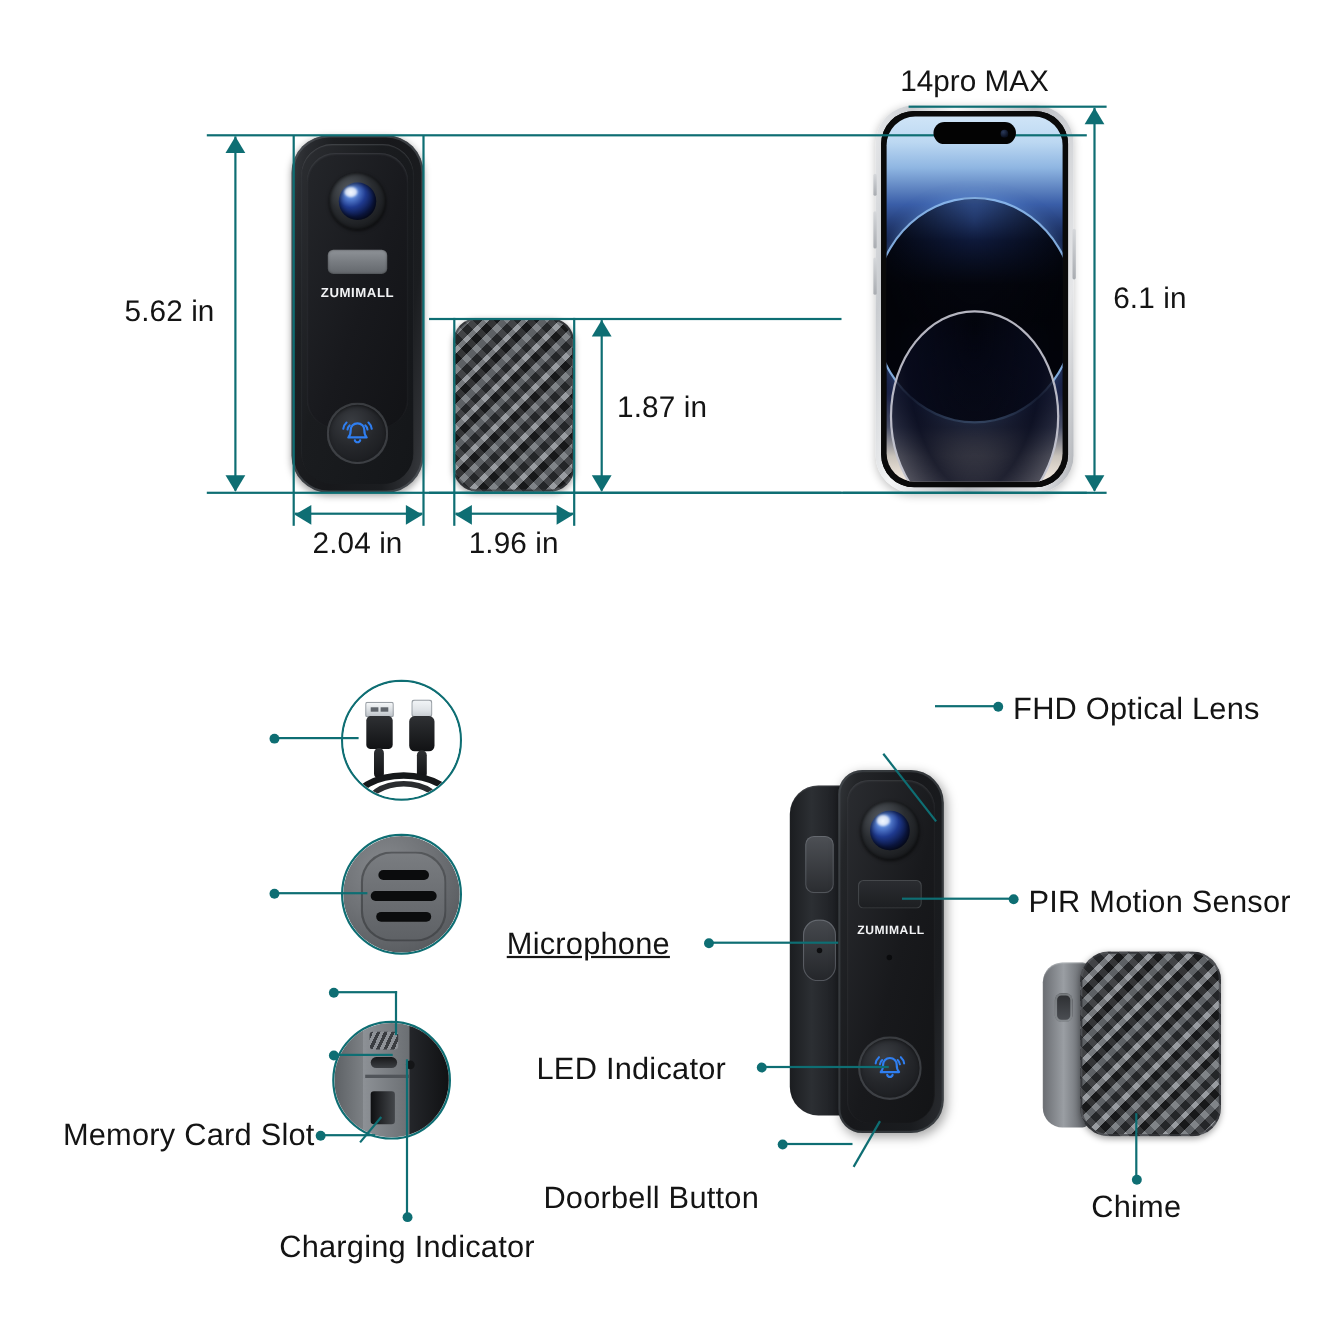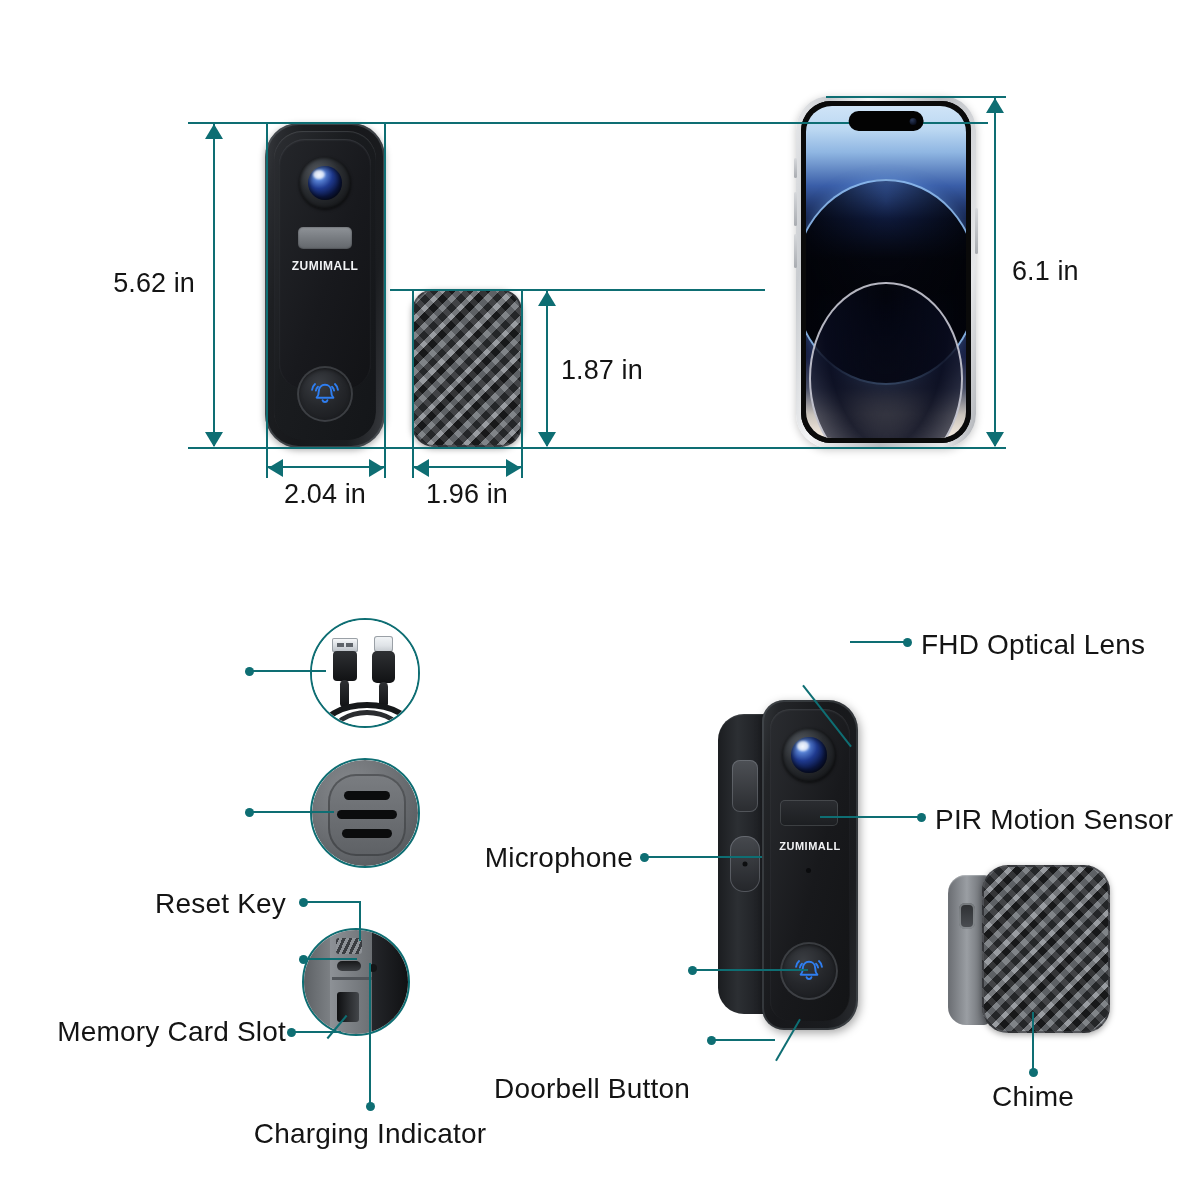--- a/index.html
+++ b/index.html
@@ -257,20 +257,21 @@
       <div class="notch">
         <div class="cam"></div>
       </div>
     </div>
     <div class="phone-btn" style="left:-2px; top:62px; width:3px; height:20px;"></div>
     <div class="phone-btn" style="left:-2px; top:96px; width:3px; height:34px;"></div>
     <div class="phone-btn" style="left:-2px; top:138px; width:3px; height:34px;"></div>
     <div class="phone-btn" style="right:-2px; top:112px; width:3px; height:46px;"></div>
   </div>
 
+  <div class="lbl cal-lbl ta-c" style="left:786px; top:59px; width:200px;">14pro MAX</div>
 
   <div class="tl hline" style="left:188px; top:122px; width:800px;"></div>
   <div class="tl hline" style="left:188px; top:447px; width:800px;"></div>
   <div class="tl vline" style="left:213px; top:124px; height:322px;"></div>
   <div class="arrow arr-up" style="left:205px; top:124px;"></div>
   <div class="arrow arr-down" style="left:205px; top:432px;"></div>
   <div class="lbl dim-lbl ta-r" style="left:-5px; top:268px; width:200px;">5.62 in</div>
 
   <div class="tl vline" style="left:266px; top:123px; height:355px;"></div>
   <div class="tl vline" style="left:384px; top:123px; height:355px;"></div>
@@ -339,21 +340,20 @@
                   background:repeating-linear-gradient(115deg,#3a3d41 0 3px,#8e9297 3px 6px);"></div>
       <div class="port-col" style="left:33px; top:31px; width:24px; height:10px; border-radius:5px;
                   background:linear-gradient(180deg,#17181a,#3c3f43);"></div>
       <div class="port-col" style="left:65px; top:34px; width:8px; height:8px; border-radius:50%; background:#141517;"></div>
       <div class="port-col" style="left:33px; top:62px; width:22px; height:30px; border-radius:3px;
                   background:linear-gradient(90deg,#0e0f11,#43464a);"></div>
       <div class="port-col" style="left:28px; top:47px; width:40px; height:3px; background:#51555a;"></div>
     </div>
   </div>
 
-  <div class="lbl part-lbl ta-r" style="left:40px; top:887px; width:246px;">Reset Key</div>
   <div class="dot" style="left:299px; top:898px;"></div>
   <div class="tl hline" style="left:305px; top:901px; width:56px;"></div>
   <div class="tl vline" style="left:359px; top:901px; height:40px;"></div>
 
   <div class="dot" style="left:299px; top:955px;"></div>
   <div class="tl hline" style="left:305px; top:958px; width:52px;"></div>
 
   <div class="lbl part-lbl ta-r" style="left:0px; top:1015px; width:286px;">Memory Card Slot</div>
   <div class="dot" style="left:287px; top:1028px;"></div>
   <div class="tl hline" style="left:293px; top:1031px; width:48px;"></div>
@@ -388,24 +388,25 @@
 
   <div class="tl" style="left:826px; top:677px; width:2px; height:78px; transform-origin:center; transform:rotate(-38deg);"></div>
   <div class="tl hline" style="left:850px; top:641px; width:54px;"></div>
   <div class="dot" style="left:903px; top:638px;"></div>
   <div class="lbl part-lbl" style="left:921px; top:628px; width:300px;">FHD Optical Lens</div>
 
   <div class="tl hline" style="left:820px; top:816px; width:99px;"></div>
   <div class="dot" style="left:917px; top:813px;"></div>
   <div class="lbl part-lbl" style="left:935px; top:803px; width:300px;">PIR Motion Sensor</div>
 
-  <div class="lbl part-lbl ta-r" style="left:398px; top:841px; width:235px;">Microphone</div>
+  <div class="lbl part-lbl ta-r" style="left:374px; top:841px; width:235px;text-decoration:underline;">Microphone</div>
   <div class="dot" style="left:640px; top:853px;"></div>
   <div class="tl hline" style="left:646px; top:856px; width:116px;"></div>
 
+  <div class="lbl part-lbl ta-r" style="left:300px; top:955px; width:360px;">LED Indicator</div>
   <div class="dot" style="left:688px; top:966px;"></div>
   <div class="tl hline" style="left:694px; top:969px; width:114px;"></div>
 
   <div class="lbl part-lbl ta-r" style="left:290px; top:1072px; width:400px;">Doorbell Button</div>
   <div class="dot" style="left:707px; top:1036px;"></div>
   <div class="tl hline" style="left:713px; top:1039px; width:62px;"></div>
   <div class="tl" style="left:787px; top:1016px; width:2px; height:48px; transform-origin:center; transform:rotate(30deg);"></div>
 
   <div style="position:absolute; left:948px; top:865px; width:168px; height:176px;">
     <div style="position:absolute; left:0; top:10px; width:42px; height:150px; border-radius:18px 6px 6px 18px;

